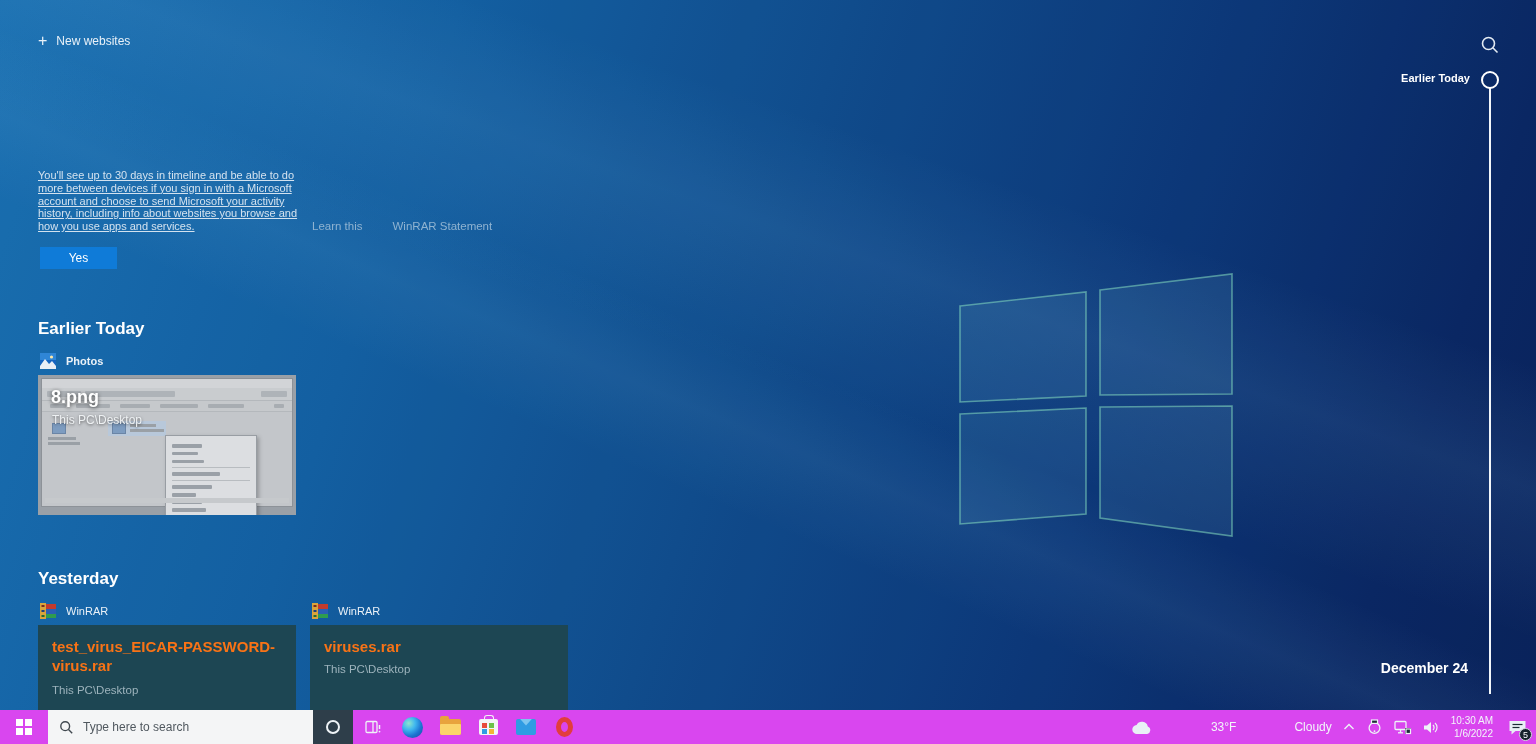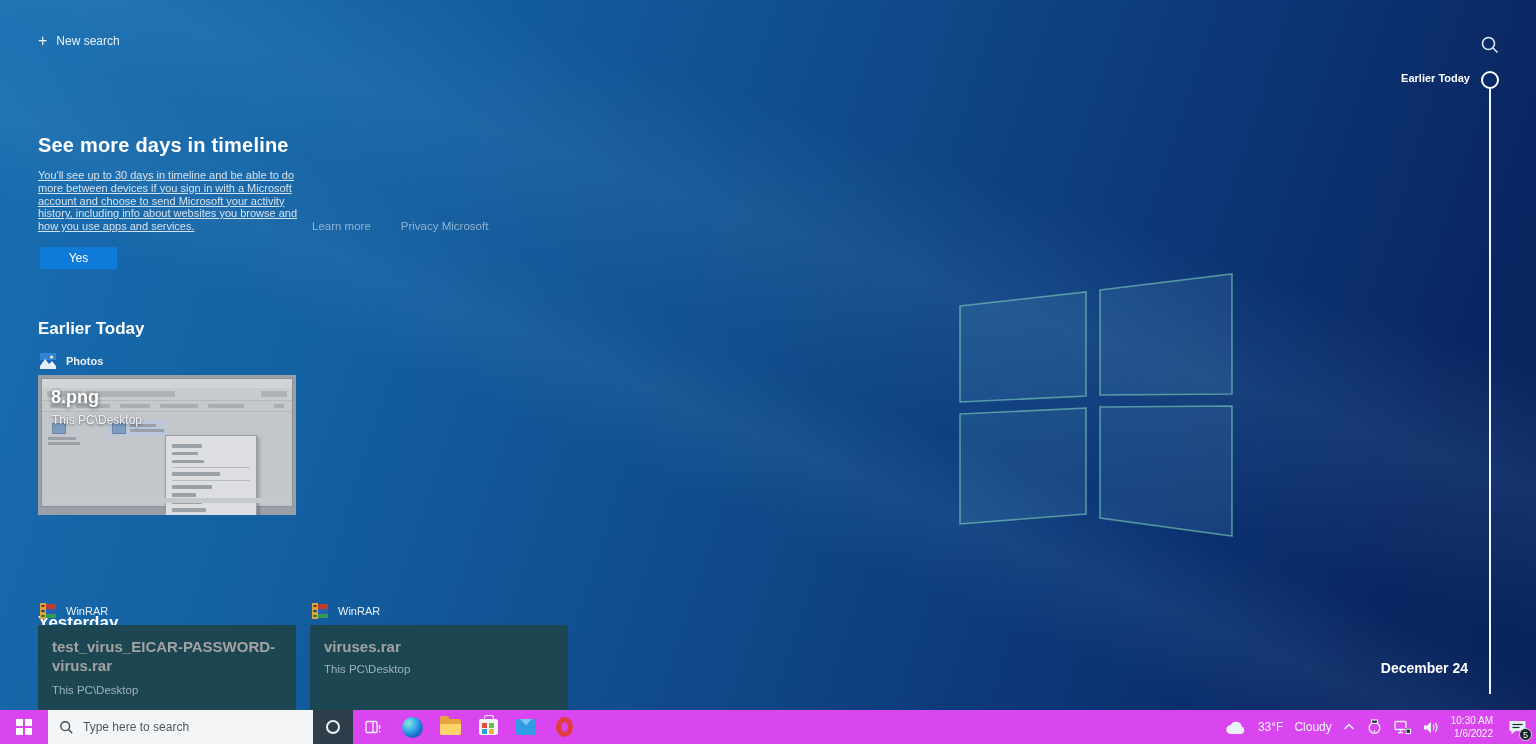--- a/index.html
+++ b/index.html
@@ -30,29 +30,29 @@
   .promo-p { position:absolute; top:169px; font-size:11px; line-height:12.8px; color:#d3e2ef;text-decoration:underline; }
   .p-left { left:38px; width:264px; }
   .p-right { left:312px; width:252px; }
   .links { position:absolute; left:312px; top:220px; display:flex; gap:30px; font-size:11.5px; color:#8fb3d1; }
   .links span { cursor:pointer; }
   .yes-btn { position:absolute; left:40px; top:247px; width:77px; height:22px; background:#0f7bd8;
     color:#fff; font-size:12px; display:flex; align-items:center; justify-content:center; cursor:pointer; }
 
   .sec-h { position:absolute; left:38px; font-size:17px; font-weight:bold; }
   .sec-earlier { top:319px; }
-  .sec-yesterday { top:569px;margin-top:44px; }
+  .sec-yesterday { top:569px; }
 
   .app-row { position:absolute; display:flex; align-items:center; gap:10px; font-size:11px; color:#eaf1f7; }
   .appicon { width:16px; height:16px; display:block; }
 
   .card { position:absolute; width:258px; cursor:pointer; }
   .card-body { position:absolute; inset:0; background:#1d4653; }
   .card-title { position:absolute; left:14px; top:12px; right:14px; font-size:15px; font-weight:bold;
-    line-height:19px; color:#a3a3a3; }
+    line-height:19px; color:#f97316; }
   .card-sub { position:absolute; left:14px; font-size:11.5px; color:#9db3bc; }
 
   
   .thumb { position:absolute; inset:0; background:#9aa0a7; overflow:hidden; }
   .t-win { position:absolute; left:3px; right:3px; top:3px; bottom:8px; background:#c3c6ca; border:1px solid #8d9298; }
   .t-title { height:9px; background:#d2d4d7; }
   .t-addr { height:13px; background:#c9cccf; border-bottom:1px solid #b4b8bc; display:flex; align-items:center; gap:4px; padding:0 5px; }
   .t-addr i { display:block; height:6px; background:#aeb3b8; border-radius:1px; }
   .t-tools { height:11px; background:#c6c9cc; border-bottom:1px solid #b4b8bc; display:flex; align-items:center; gap:10px; padding:0 8px; }
   .t-tools i { display:block; height:4px; background:#a8adb2; border-radius:1px; }
@@ -101,21 +101,21 @@
   .store:before { content:""; position:absolute; left:5.5px; top:-4px; width:8px; height:5px; border:1.5px solid #f2f4f6;
     border-bottom:none; border-radius:3px 3px 0 0; }
   .store .sq { position:absolute; width:5px; height:5px; }
   .mail { position:relative; width:20px; height:16px; background:#2f9ce3; border-radius:2px; overflow:hidden; }
   .mail:before { content:""; position:absolute; left:-2px; top:-7px; width:24px; height:16px; background:#7cc6f0;
     transform:rotate(0deg); clip-path:polygon(0 0,50% 85%,100% 0); }
   .opera { width:17px; height:20px; border:5px solid #e23d3d; border-radius:50%; }
 
   .tb-spacer { flex:1; }
   .tray { display:flex; align-items:center; gap:11px; padding-right:6px; }
-  .tray-text { font-size:12px; color:#f2f6fa; }
+  .tray-text { font-size:12px; color:#f2f6fa;margin-left:47px; }
   .tray-icon { display:flex; align-items:center; justify-content:center; cursor:pointer; }
   .clock { text-align:right; font-size:10px; line-height:13px; color:#f2f6fa; cursor:pointer; }
   .action { position:relative; width:26px; height:26px; display:flex; align-items:center; justify-content:center; cursor:pointer; }
   .badge { position:absolute; right:-2px; bottom:-1px; width:13px; height:13px; border-radius:50%;
     background:#17222c; border:1px solid #cfd6dc; color:#fff; font-size:9px; display:flex; align-items:center; justify-content:center; }
 </style>
 </head>
 <body>
 
 <div class="wallpaper">
@@ -129,33 +129,32 @@
       <path d="M152 145 L284 144 L284 274 L152 256 Z"></path>
     </g>
   </svg>
   <div class="dim"></div>
 </div>
 
 <div class="tv">
 
   <div class="new-desktop">
     <span class="plus">+</span>
-    <span>New search</span>
+    <span>New websites</span>
   </div>
 
   <svg class="top-search" viewBox="0 0 22 22">
     <circle cx="9.5" cy="9.5" r="6" fill="none" stroke="#e3ebf3" stroke-width="1.6"></circle>
     <line x1="13.8" y1="13.8" x2="18.5" y2="18.5" stroke="#e3ebf3" stroke-width="1.6"></line>
   </svg>
 
-  <div class="promo-h">See more days in timeline</div>
   <div class="promo-p p-left">You'll see up to 30 days in timeline and be able to do more between devices if you sign in with a Microsoft account and choose to send Microsoft your activity history, including info about websites you browse and how you use apps and services.</div>
   <div class="links">
-    <span>Learn more</span>
-    <span>Privacy Microsoft</span>
+    <span>Learn this</span>
+    <span>WinRAR Statement</span>
   </div>
   <div class="yes-btn">Yes</div>
 
   <div class="sec-h sec-earlier">Earlier Today</div>
 
   <div class="app-row" style="left:40px; top:353px;font-weight:bold;">
     <svg class="appicon" viewBox="0 0 16 16">
       <rect width="16" height="16" fill="#1565c0"></rect>
       <rect width="16" height="7" fill="#2f86d6"></rect>
       <circle cx="11.5" cy="4" r="1.6" fill="#ffe9a8"></circle>

